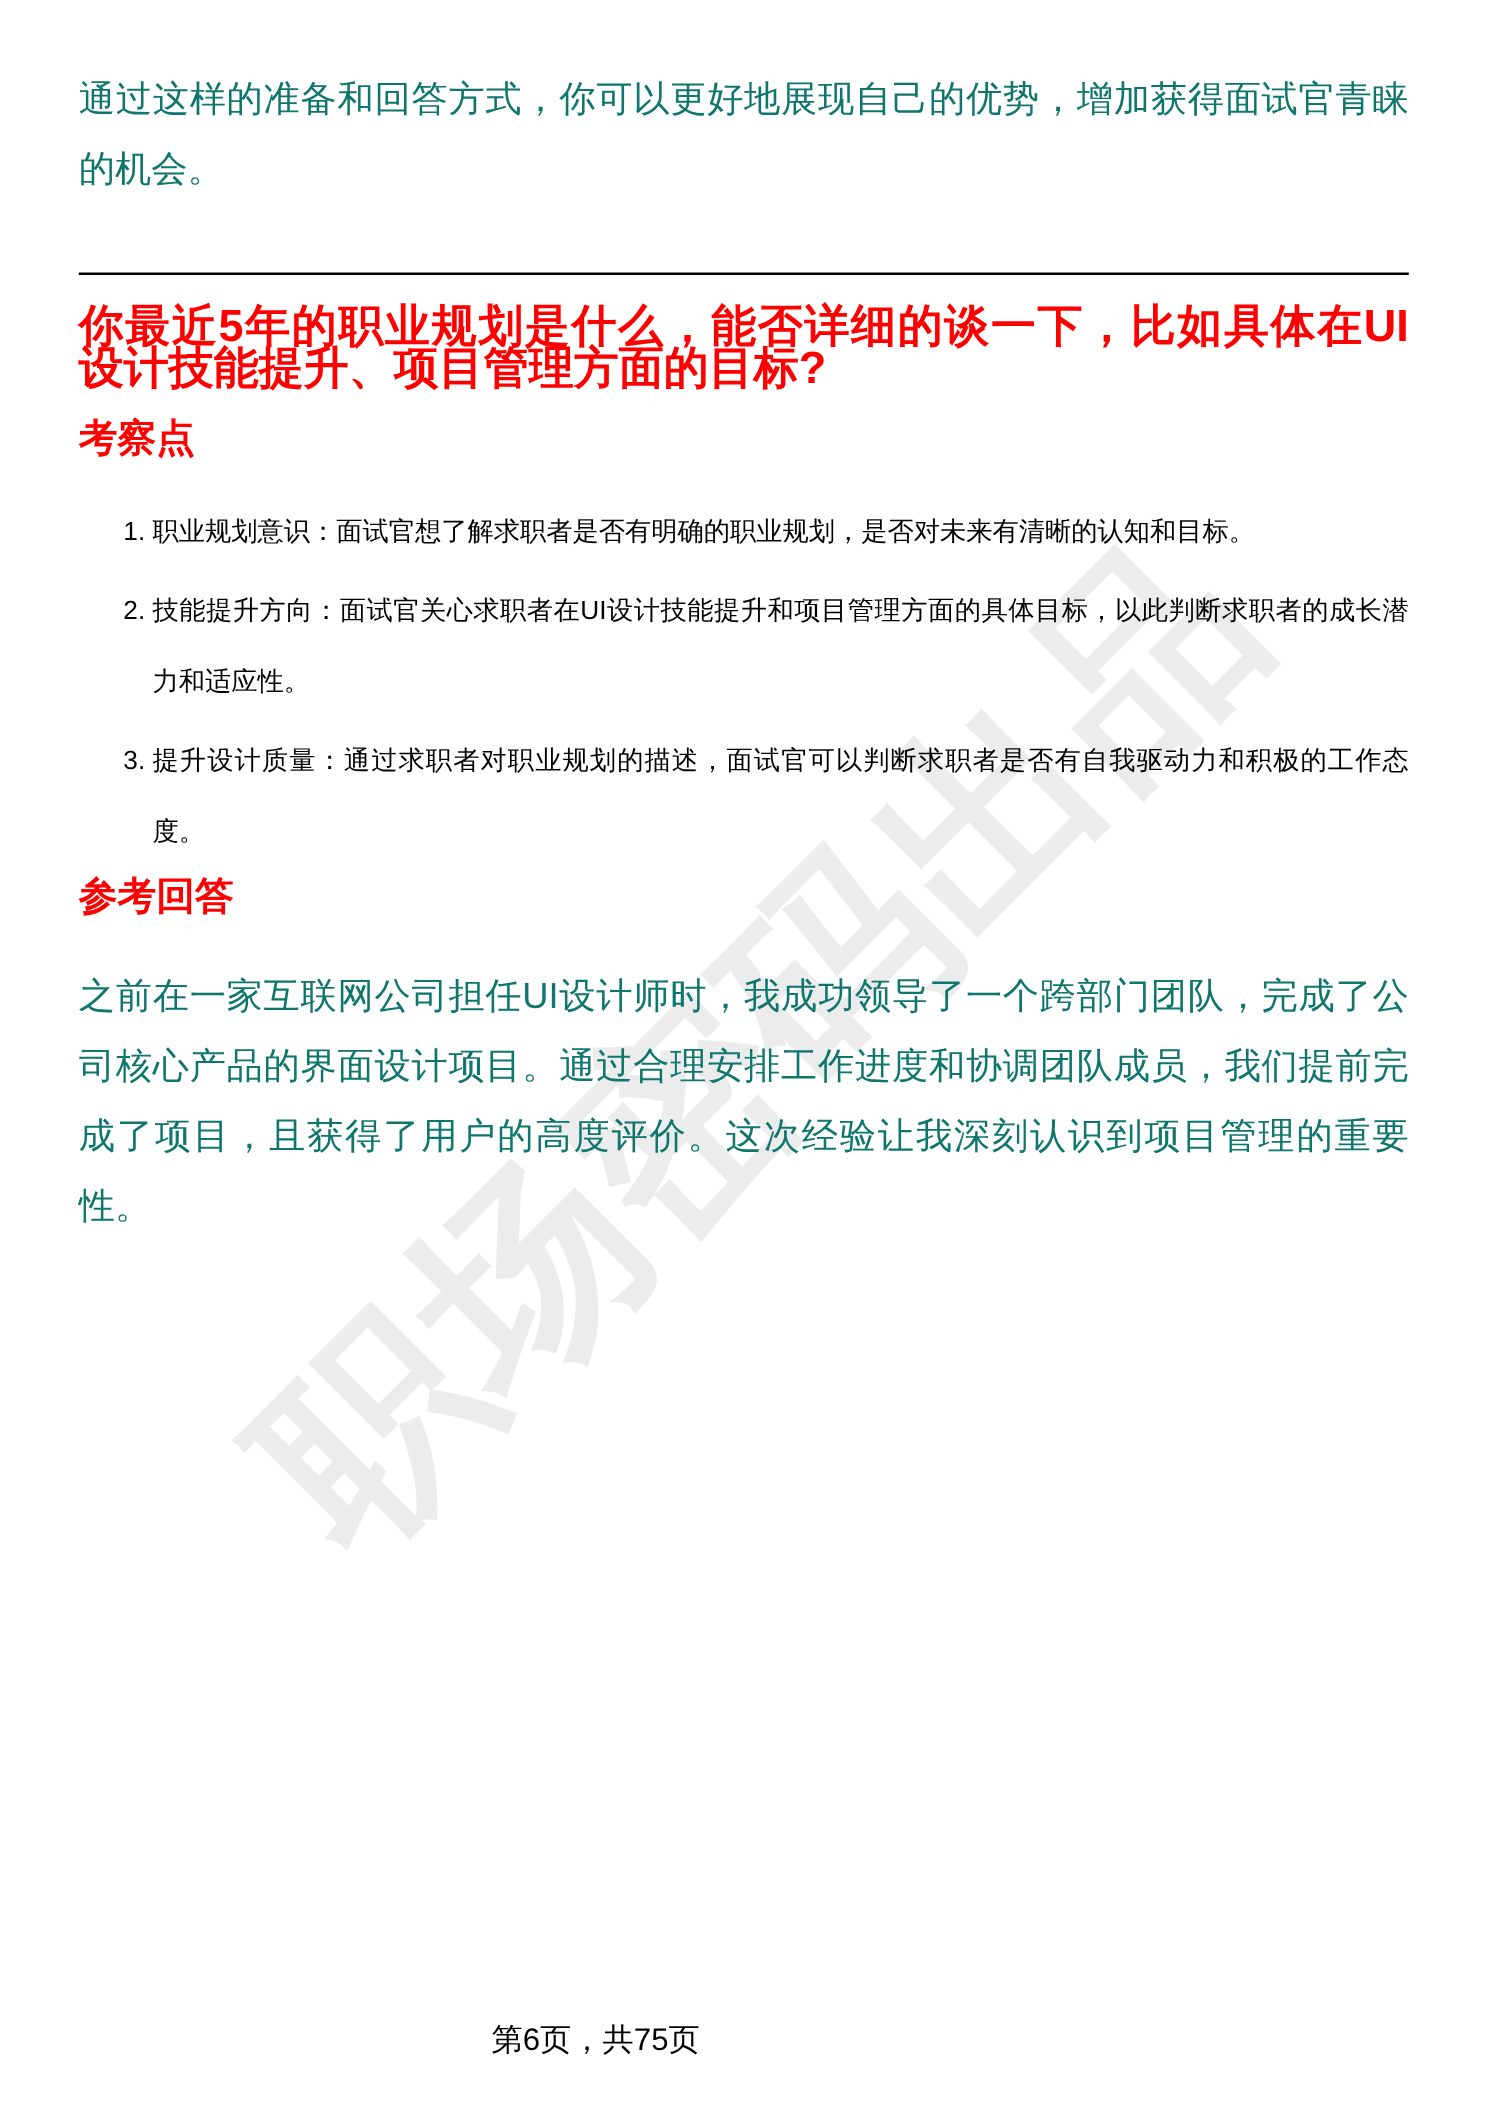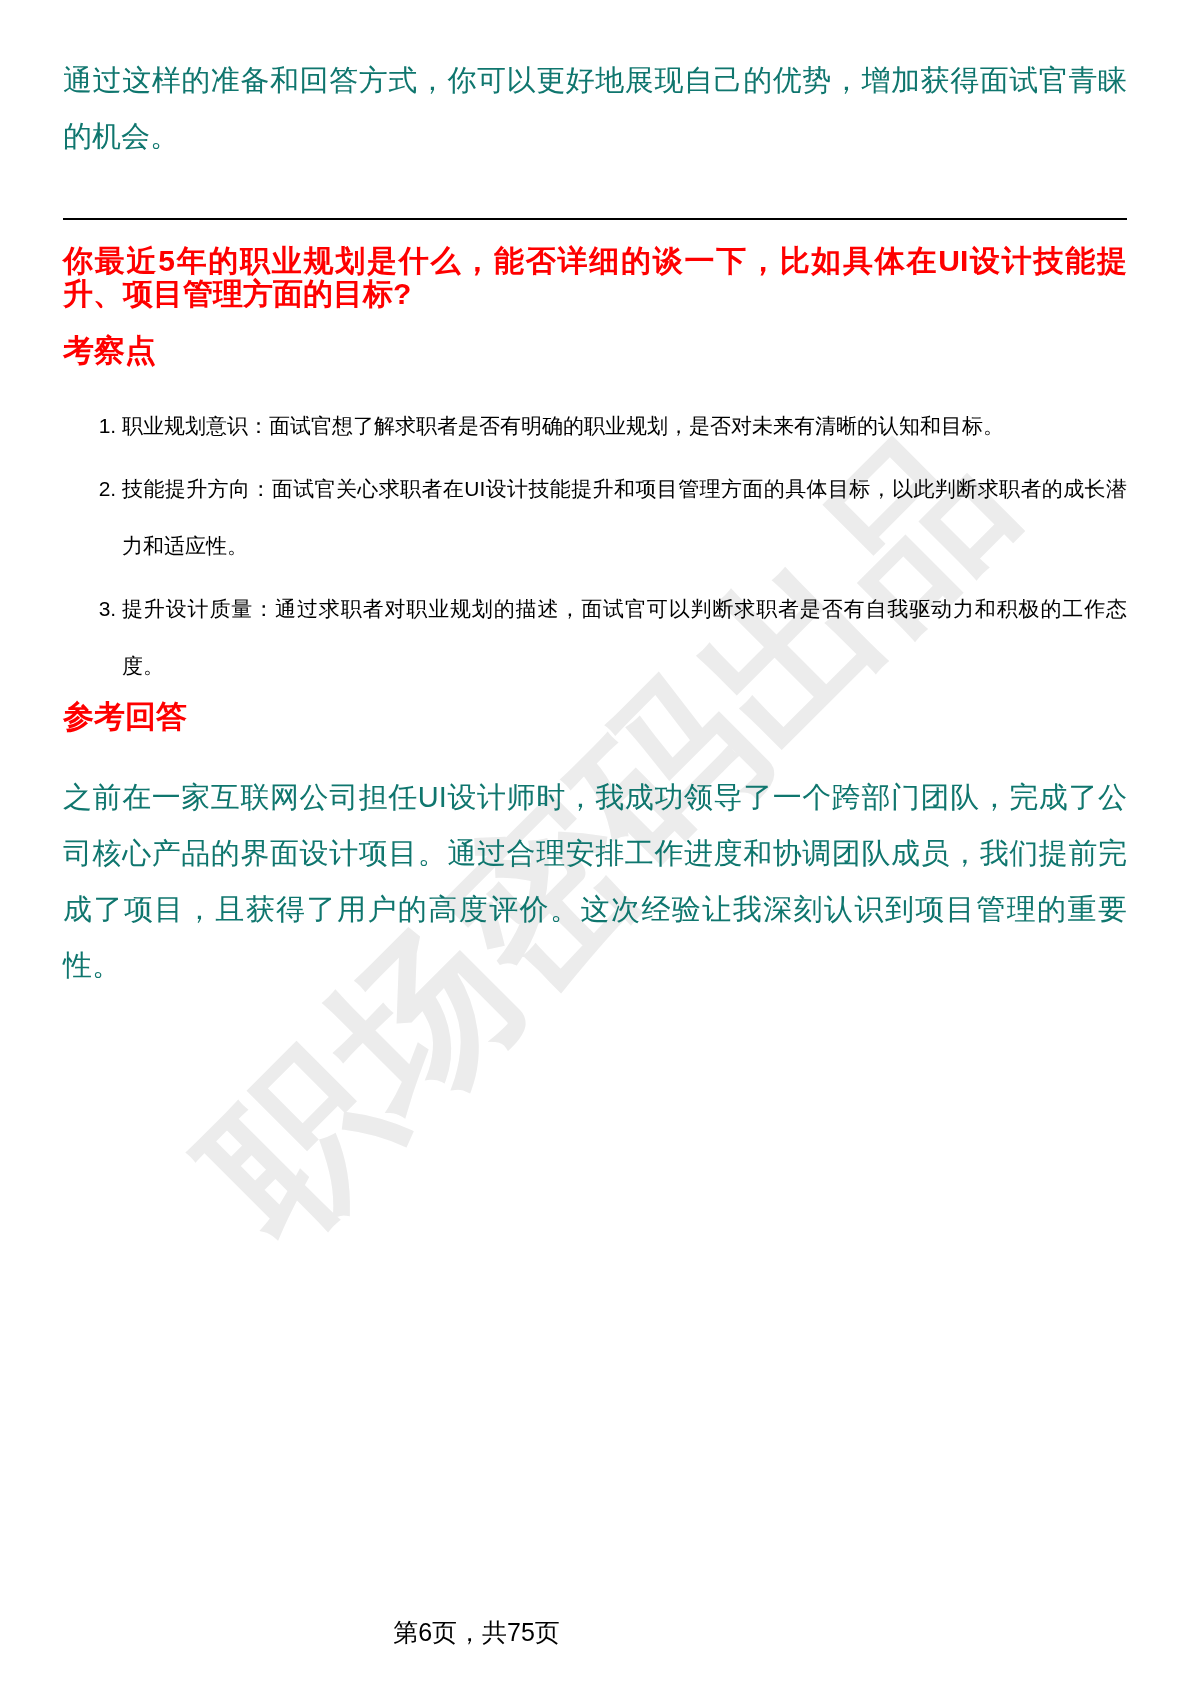--- a/index.html
+++ b/index.html
@@ -48,21 +48,21 @@
     margin-top: 52px;
   }
   .divider {
     border: none;
     border-top: 2px solid #000000;
     margin: 54px 0 0 0;
     width: 100%;
   }
   .question-heading {
     margin: 24px 0 0 0;
-    font-size: 30px;
+    font-size: 36px;
     font-weight: bold;
     line-height: 33px;
     color: #fe0000;
     text-align: justify;
   }
   .section-label {
     margin: 24px 0 0 0;
     font-size: 31px;
     font-weight: bold;
     line-height: 33px;

